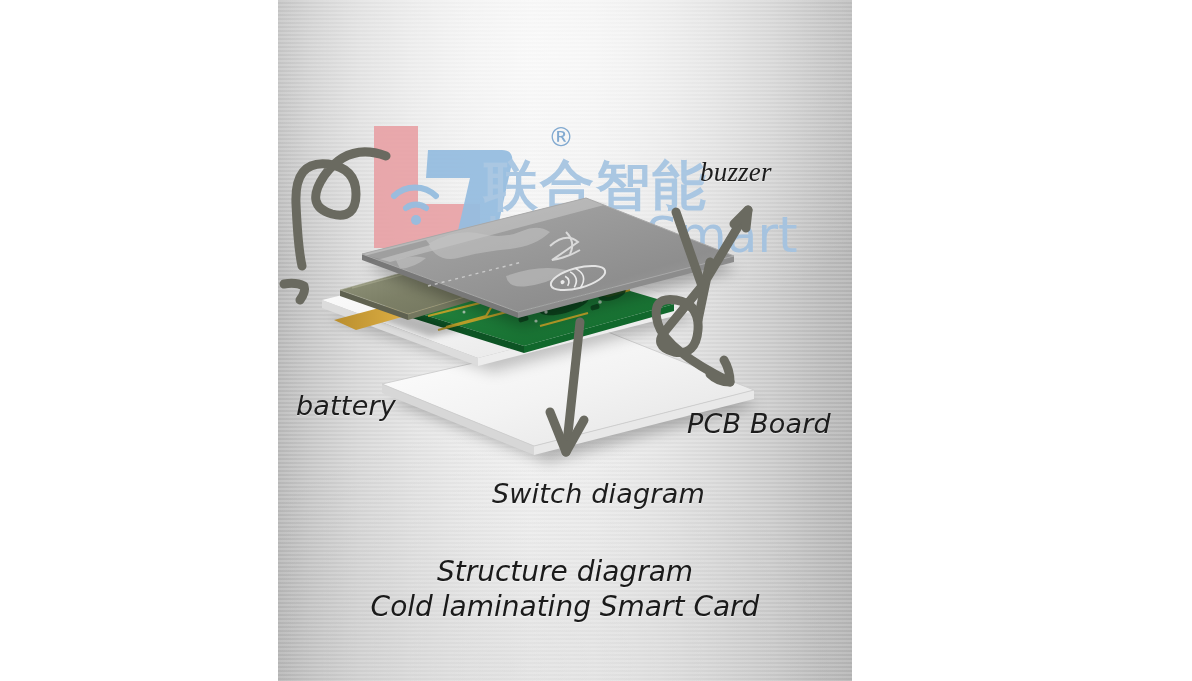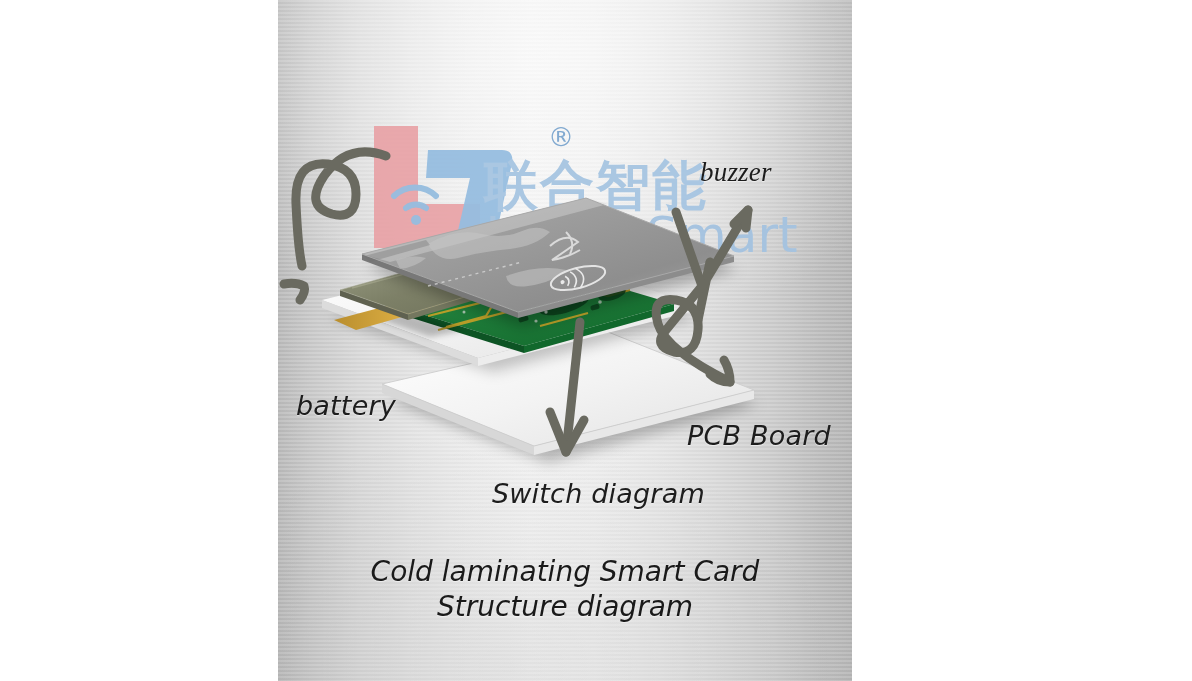--- a/index.html
+++ b/index.html
@@ -120,21 +120,21 @@
     color: #1d1d1d;
     font-family: "DejaVu Sans", sans-serif;
     font-style: italic;
     font-size: 27px;
     white-space: nowrap;
     letter-spacing: .2px;
     text-shadow: 0 1px 1px rgba(255,255,255,.55);
   }
   #label-buzzer  { left: 422px; top: 157px; font-family: Liberation Serif, serif; }
   #label-battery { left: 18px;  top: 390px; }
-  #label-pcb     { left: 409px; top: 420px; }
+  #label-pcb     { left: 409px; top: 408px; }
   #label-switch  { left: 214px; top: 478px; }
 
   
   #caption {
     position: absolute;
     left: 0;
     top: 554px;
     width: 574px;
     text-align: center;
     color: #1a1a1a;
@@ -381,18 +381,18 @@
         </g>
       </g>
     </svg>
 
     <div class="label" id="label-buzzer">buzzer</div>
     <div class="label" id="label-battery">battery</div>
     <div class="label" id="label-pcb">PCB Board</div>
     <div class="label" id="label-switch">Switch diagram</div>
 
     <div id="caption">
+      <span class="caption-line">Structure diagram</span>
       <span class="caption-line">Cold laminating Smart Card</span>
-      <span class="caption-line">Structure diagram</span>
     </div>
 
   </div>
 </div>
 
 </body></html>

